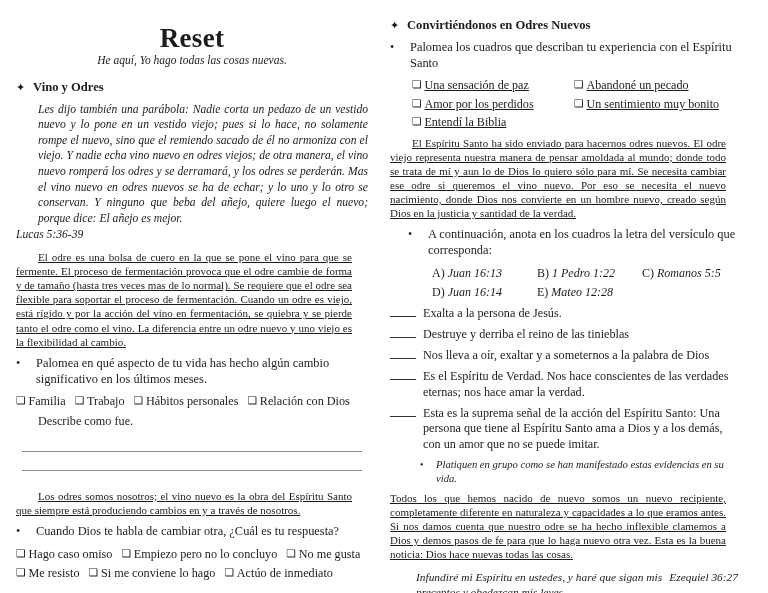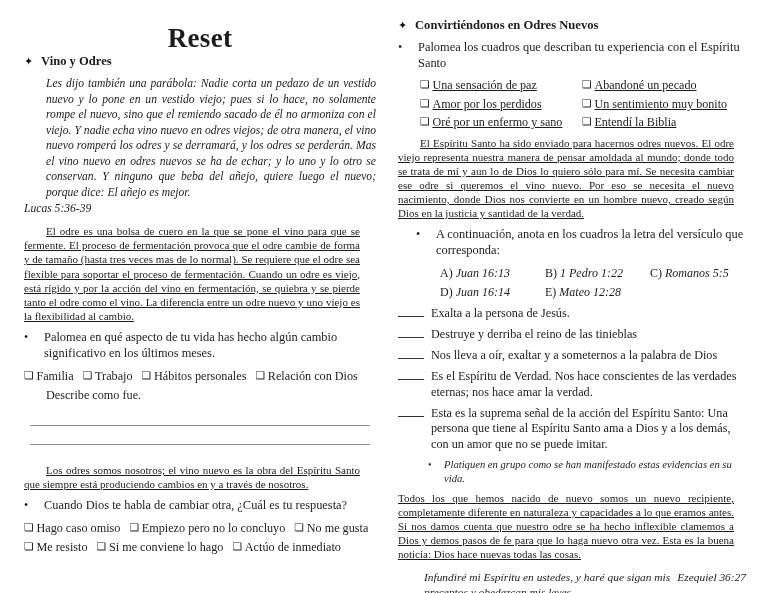--- a/index.html
+++ b/index.html
@@ -12,21 +12,21 @@
     height: 593px;
     font-family: "Liberation Serif", "DejaVu Serif", serif;
     color: #1c1c1c;
     overflow: hidden;
   }
   .page {
     position: relative;
     width: 672px;
     height: 593px;
     box-sizing: border-box;
-    padding: 18px 24px 10px 24px;
+    padding: 18px 24px 10px 16px;
     display: flex;
     gap: 22px;
   }
   .col {
     width: 352px;
     flex: 0 0 352px;
   }
   
   .doc-title {
     text-align: center;
@@ -193,20 +193,21 @@
   }
 </style>
 </head>
 <body>
 
 <div class="page">
 
   <div class="col">
 
     <div class="doc-title">Reset</div>
+    <div class="doc-subtitle">He aquí, Yo hago todas las cosas nuevas.</div>
 
     <div class="heading-row">
       <span class="star-bullet">✦</span>
       <span class="heading-text">Vino y Odres</span>
     </div>
 
     <div class="scripture">Les dijo también una parábola: Nadie corta un pedazo de un vestido nuevo y lo pone en un vestido viejo; pues si lo hace, no solamente rompe el nuevo, sino que el remiendo sacado de él no armoniza con el viejo. Y nadie echa vino nuevo en odres viejos; de otra manera, el vino nuevo romperá los odres y se derramará, y los odres se perderán.  Mas el vino nuevo en odres nuevos se ha de echar; y lo uno y lo otro se conservan. Y ninguno que beba del añejo, quiere luego el nuevo; porque dice: El añejo es mejor.</div>
     <div class="scripture-ref">Lucas 5:36-39</div>
 
     <p class="body">El odre es una bolsa de cuero en la que se pone el vino para que se fermente. El proceso de fermentación provoca que el odre cambie de forma y de tamaño (hasta tres veces mas de lo normal). Se requiere que el odre sea flexible para soportar el proceso de fermentación. Cuando un odre es viejo, está rígido y por la acción del vino en fermentación, se quiebra y se pierde tanto el odre como el vino. La diferencia entre un odre nuevo y uno viejo es la flexibilidad al cambio.</p>
@@ -257,21 +258,20 @@
     <div class="cb-grid">
       <div class="cb-grid-row">
         <span class="cb-grid-cell"><span class="cb">❏</span><span>Una sensación de paz</span></span>
         <span class="cb-grid-cell"><span class="cb">❏</span><span>Abandoné un pecado</span></span>
       </div>
       <div class="cb-grid-row">
         <span class="cb-grid-cell"><span class="cb">❏</span><span>Amor por los perdidos</span></span>
         <span class="cb-grid-cell"><span class="cb">❏</span><span>Un sentimiento muy bonito</span></span>
       </div>
       <div class="cb-grid-row">
-        <span class="cb-grid-cell"><span class="cb">❏</span><span>Oré por un enfermo y sano</span></span>
         <span class="cb-grid-cell"><span class="cb">❏</span><span>Entendí la Biblia</span></span>
       </div>
     </div>
 
     <p class="body">El Espíritu Santo ha sido enviado para hacernos odres nuevos. El odre viejo representa nuestra manera de pensar amoldada al mundo; donde todo se trata de mí y aun lo de Dios lo quiero sólo para mí. Se necesita cambiar ese odre si queremos el vino nuevo. Por eso se necesita el nuevo nacimiento, donde Dios nos convierte en un hombre nuevo, creado según Dios en la justicia y santidad de la verdad.</p>
 
     <div class="bullet-row indent">
       <span class="dot-bullet">•</span>
       <span class="bullet-text">A continuación, anota en los cuadros la letra del versículo que corresponda:</span>
     </div>

